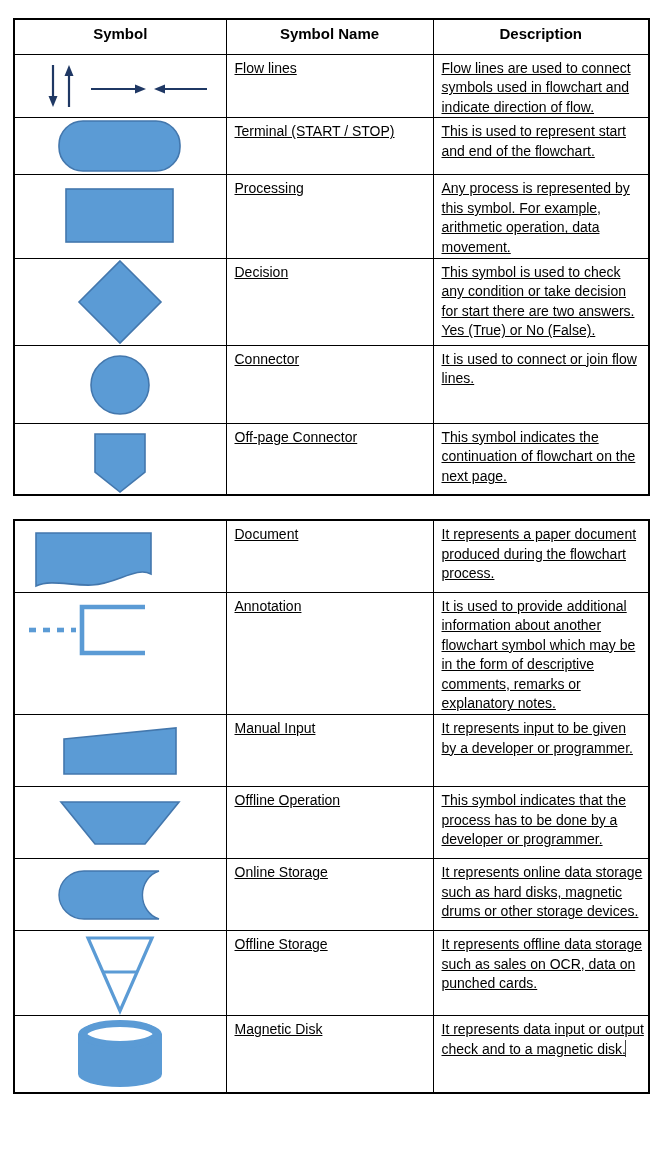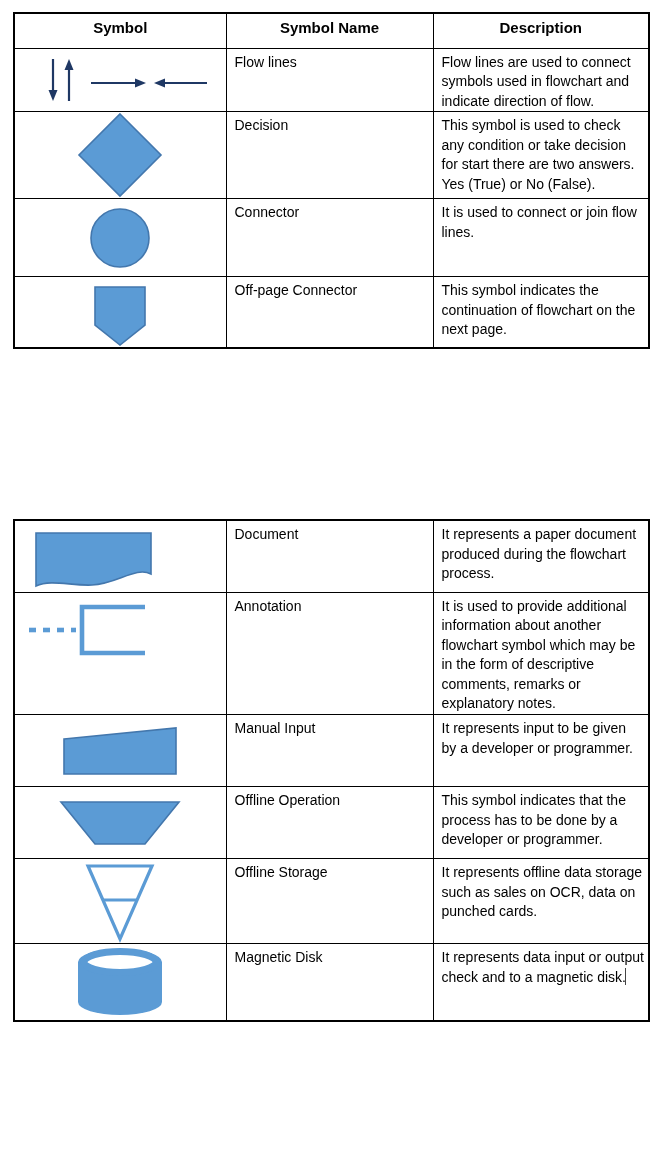--- a/index.html
+++ b/index.html
@@ -6,31 +6,32 @@
   body{
     width:661px;height:1161px;background:#ffffff;
     font-family:"Liberation Sans",sans-serif;color:#000;
   }
   .page{position:relative;width:661px;height:1161px;background:#fff;overflow:hidden;}
   table{
     position:absolute;left:13px;width:635px;
     border-collapse:collapse;table-layout:fixed;background:#fff;
     border:2px solid #000;
   }
-  #table-1{top:12px;}
+  #table-1{top:18px;}
   #table-2{top:519px;}
   td,th{border:1.5px solid #000;vertical-align:top;padding:0;overflow:hidden;}
   th{
     font-size:15px;font-weight:bold;text-align:center;
     padding-top:5px;vertical-align:top;
   }
   .sym{vertical-align:middle;text-align:center;}
   .name,.desc{
     font-size:14px;line-height:19.6px;
     padding:4px 4px 0 8px;
+    text-decoration:underline;
   }
   .desc{position:relative;border-radius:7px;}
   svg{display:block;margin:0 auto;}
   .h35{height:35px}.h54{height:54px}.h56{height:56px}.h58{height:58px}
   .h68{height:68px}.h72{height:72px}.h77{height:77px}.h78{height:78px}
   .h80{height:80px}.h107{height:107px}
   .caret{
     position:absolute;left:191px;top:24px;width:1px;height:17px;
     background:#444;
   }
@@ -65,22 +66,40 @@
                 <polygon points="121,28 110,23.5 110,32.5" stroke="none"></polygon>
             <line x1="182" y1="28" x2="139" y2="28"></line>
                 <polygon points="129,28 140,23.5 140,32.5" stroke="none"></polygon>
           </g>
         </svg>
       </td>
       <td class="name"><span>Flow lines</span></td>
       <td class="desc"><span>Flow lines are used to connect symbols used in flowchart and indicate direction of flow.</span></td>
     </tr>
 
-
-
+    <tr class="h56">
+      <td class="sym">
+        <svg width="128" height="56" viewBox="0 0 128 56">
+          <rect x="3" y="3" width="121" height="50" rx="24" ry="24" fill="#5B9BD5" stroke="#4377AD" stroke-width="1.6"></rect>
+        </svg>
+      </td>
+      <td class="name"><span>Terminal (START / STOP)</span></td>
+      <td class="desc"><span>This is used to represent start and end of the flowchart.</span></td>
+    </tr>
+
+
+    <tr class="h72">
+      <td class="sym">
+        <svg width="112" height="58" viewBox="0 0 112 58">
+          <rect x="2" y="2" width="107" height="53" fill="#5B9BD5" stroke="#4377AD" stroke-width="1.6"></rect>
+        </svg>
+      </td>
+      <td class="name"><span>Processing</span></td>
+      <td class="desc"><span>Any process is represented by this symbol. For example, arithmetic operation, data movement.</span></td>
+    </tr>
 
     <tr class="h80">
       <td class="sym">
         <svg width="86" height="86" viewBox="0 0 86 86">
           <polygon points="43,2 84,43 43,84 2,43" fill="#5B9BD5" stroke="#4377AD" stroke-width="1.6"></polygon>
         </svg>
       </td>
       <td class="name"><span>Decision</span></td>
       <td class="desc"><span>This symbol is used to check any condition or take decision for start there are two answers. Yes (True) or No (False).</span></td>
     </tr>
@@ -154,20 +173,29 @@
     <tr class="h72">
       <td class="sym">
         <svg width="122" height="46" viewBox="0 0 122 46">
           <polygon points="2,2 120,2 86,44 36,44" fill="#5B9BD5" stroke="#4377AD" stroke-width="1.6"></polygon>
         </svg>
       </td>
       <td class="name"><span>Offline Operation</span></td>
       <td class="desc"><span>This symbol indicates that the process has to be done by a developer or programmer.</span></td>
     </tr>
 
+    <tr class="h72">
+      <td class="sym">
+        <svg width="128" height="52" viewBox="0 0 128 52">
+          <path d="M103,2 L28,2 A25,24 0 0 0 28,50 L103,50 A23,25 0 0 1 103,2 Z" fill="#5B9BD5" stroke="#4377AD" stroke-width="1.4"></path>
+        </svg>
+      </td>
+      <td class="name"><span>Online Storage</span></td>
+      <td class="desc"><span>It represents online data storage such as hard disks, magnetic drums or other storage devices.</span></td>
+    </tr>
 
     <tr class="h80">
       <td class="sym" style="vertical-align:top;padding-top:4px;">
         <svg width="72" height="80" viewBox="0 0 72 80">
           <g stroke="#5B9BD5" stroke-width="3.2" fill="none">
             <polygon points="4,3 68,3 36,76"></polygon>
             <line x1="18.5" y1="37" x2="53.5" y2="37"></line>
           </g>
         </svg>
       </td>

